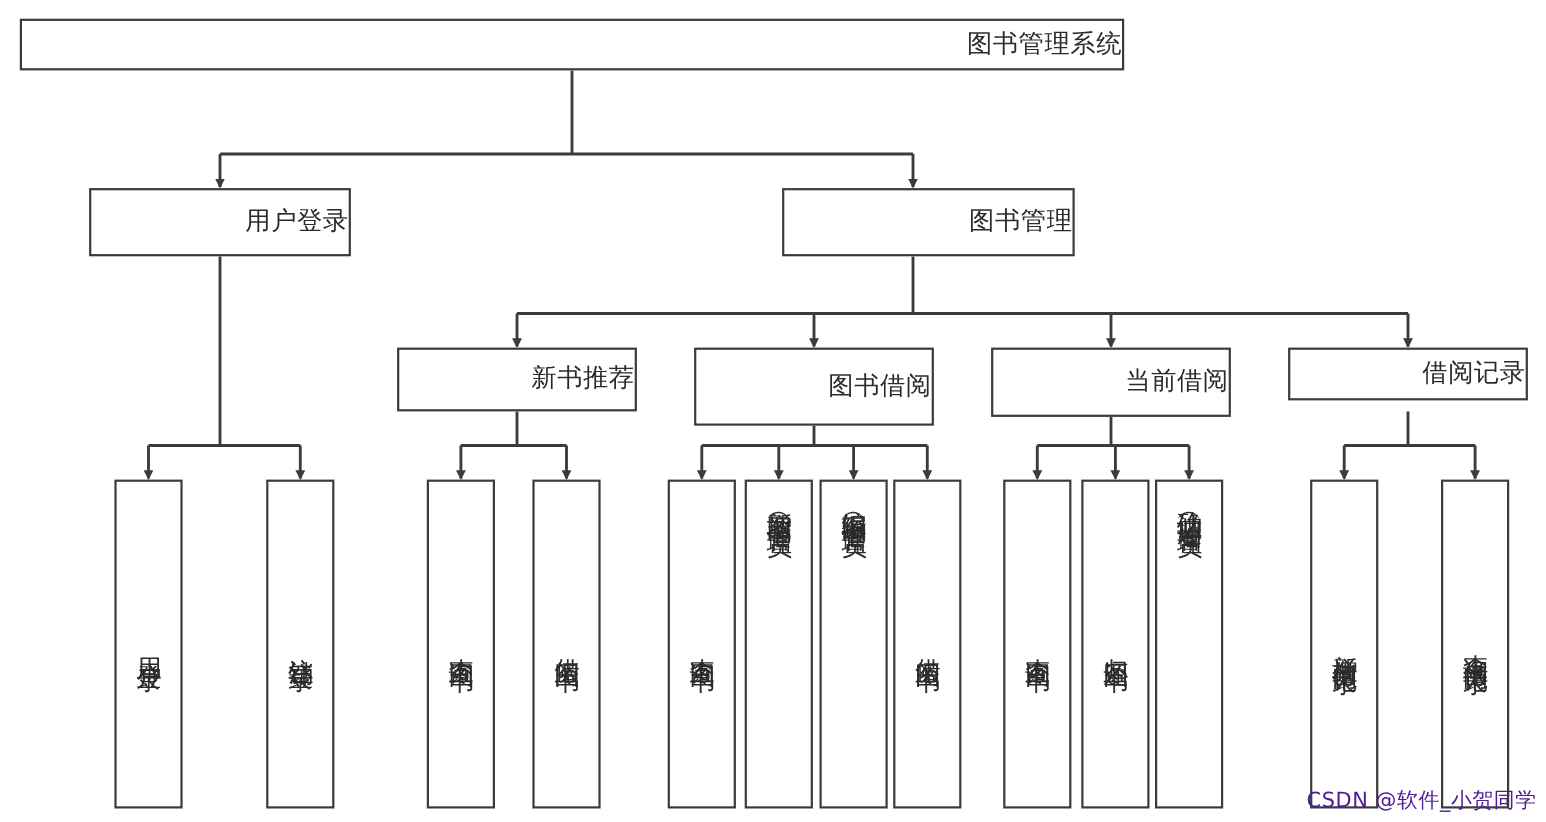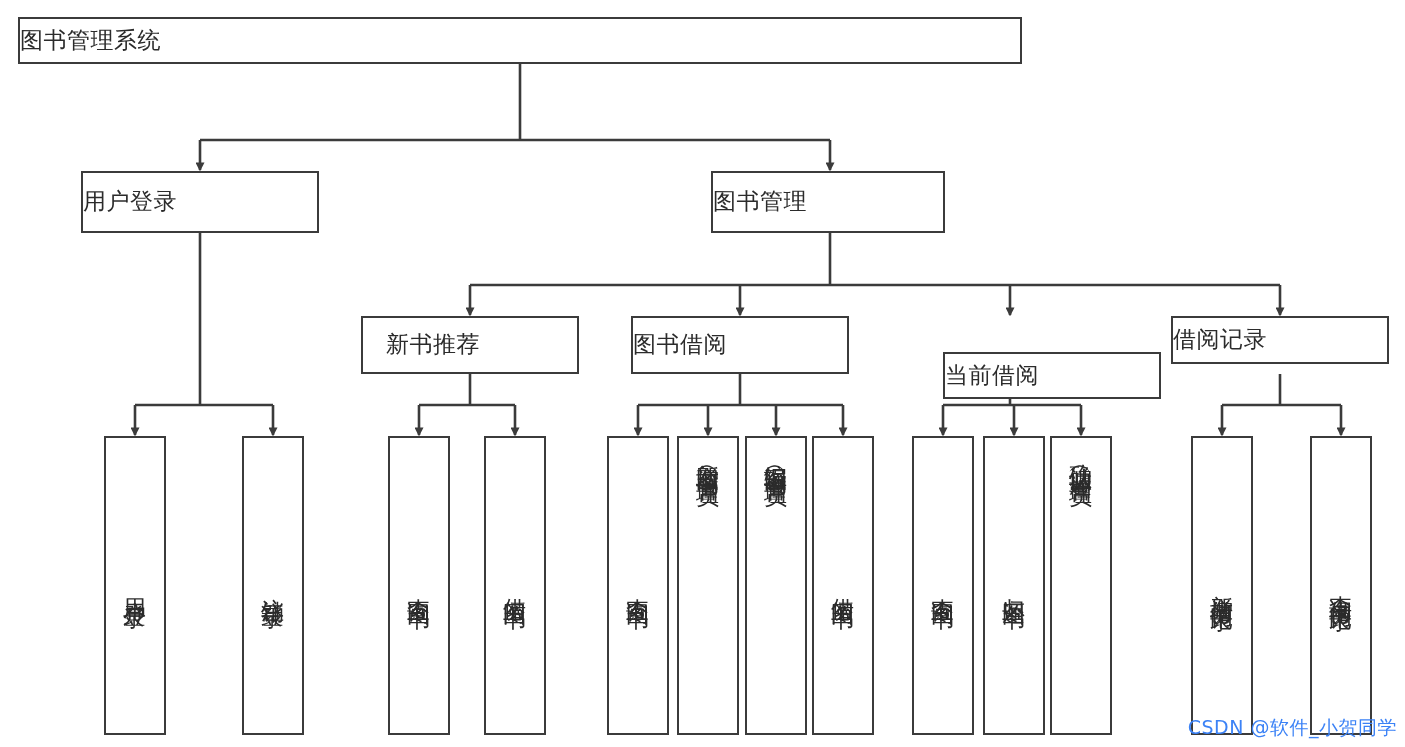--- a/index.html
+++ b/index.html
@@ -26,21 +26,21 @@
     height: 747px;
     pointer-events: none;
   }
   .node {
     position: absolute;
     box-sizing: border-box;
     background: #ffffff;
     border: 2.5px solid #3b3b3b;
     display: flex;
     align-items: center;
-    justify-content: flex-start;
+    justify-content: flex-end;
     color: #2b2b2b;
   }
   .node .node-label {
     display: block;
     text-align: center;
     line-height: 1.12;
     letter-spacing: 0.5px;
   }
   
   .node.horiz .node-label {
@@ -67,21 +67,21 @@
   
   .node.vert.centered {
     align-items: center;
     padding-top: 0;
   }
   #watermark {
     position: absolute;
     right: 8px;
     bottom: 6px;
     font-size: 19px;
-    color: #3b82f6;
+    color: #4c1d95;
     white-space: nowrap;
     letter-spacing: 0.5px;
   }
 </style>
 </head>
 <body>
 
 <div id="diagram-root">
 
   <svg id="edge-layer" viewBox="0 0 1405 747" xmlns="http://www.w3.org/2000/svg">
@@ -128,30 +128,30 @@
   </svg>
 
   <div class="node root horiz" style="left: 18px; top: 17px; width: 1004px; height: 47px;">
     <span class="node-label">图书管理系统</span>
   </div>
 
   <div id="node-layer">
       <div class="node horiz" style="left: 81px; top: 171px; width: 238px; height: 62px;">
         <span class="node-label">用户登录</span>
       </div>
-      <div class="node horiz" style="left: 711px; top: 171px; width: 234px; height: 62px;">
+      <div class="node horiz" style="left: 711px; top: 171px; width: 266px; height: 62px;">
         <span class="node-label">图书管理</span>
       </div>
       <div class="node horiz" style="left: 361px; top: 316px; width: 218px; height: 58px; padding-left: 23px;">
         <span class="node-label">新书推荐</span>
       </div>
-      <div class="node horiz" style="left: 631px; top: 316px; width: 218px; height: 58px;">
+      <div class="node horiz" style="left: 631px; top: 316px; width: 218px; height: 71px;">
         <span class="node-label">图书借阅</span>
       </div>
-      <div class="node horiz" style="left: 943px; top: 316px; width: 218px; height: 47px; margin-top: 36px;">
+      <div class="node horiz" style="left: 901px; top: 316px; width: 218px; height: 63px;">
         <span class="node-label">当前借阅</span>
       </div>
       <div class="node horiz" style="left: 1171px; top: 316px; width: 218px; height: 48px;">
         <span class="node-label">借阅记录</span>
       </div>
       <div class="node vert centered" style="left: 104px; top: 436px; width: 62px; height: 299px;">
         <span class="node-label">用户登录</span>
       </div>
       <div class="node vert centered" style="left: 242px; top: 436px; width: 62px; height: 299px;">
         <span class="node-label">注销登录</span>

